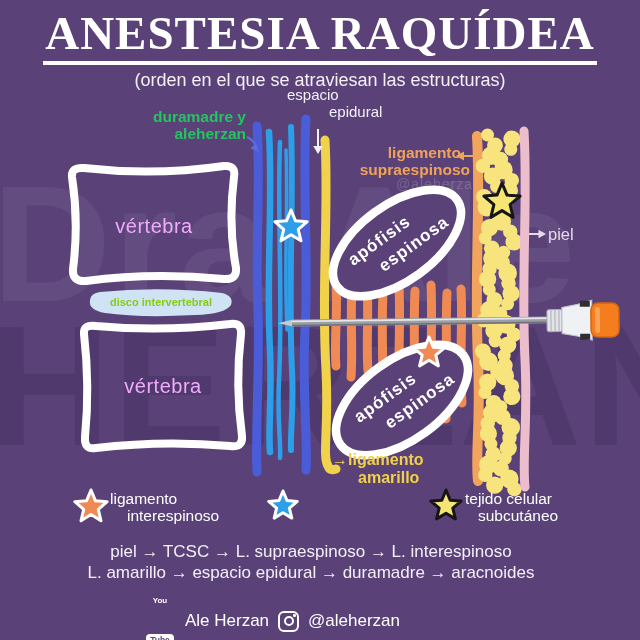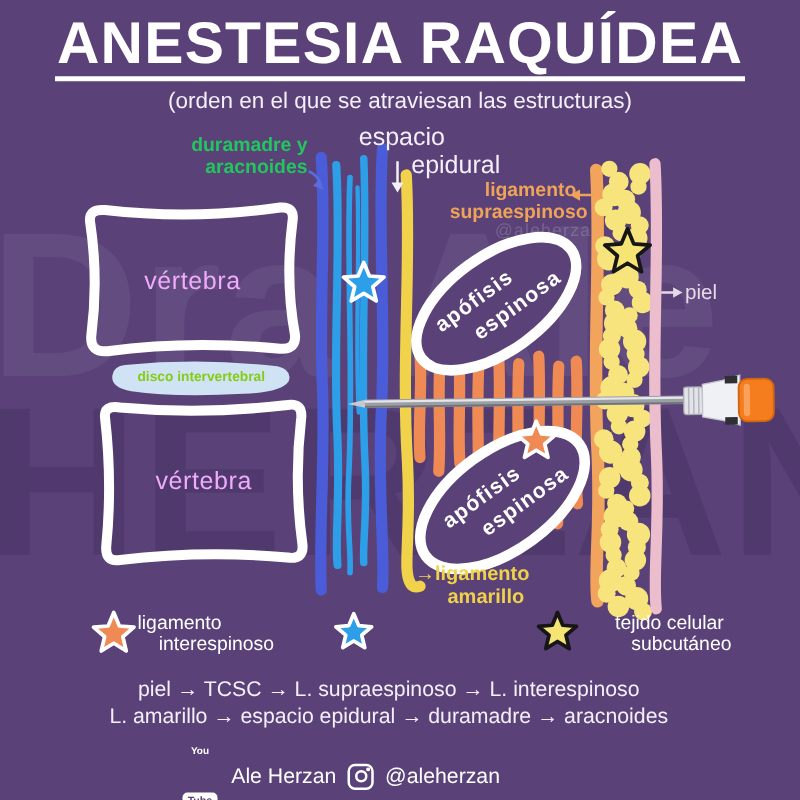--- a/index.html
+++ b/index.html
@@ -7,29 +7,29 @@
           font-family:"Liberation Sans",sans-serif;color:#fff;}
   .abs{position:absolute;}
   
   .wm-big{position:absolute;font-weight:bold;letter-spacing:2px;white-space:nowrap;pointer-events:none;}
   #wm-line1{left:-8px;top:150px;font-size:165px;color:rgba(255,255,255,0.055);}
   #wm-line2{left:-12px;top:288px;font-size:170px;color:rgba(18,6,40,0.13);}
   #wm-handle{left:396px;top:176px;font-size:14px;color:rgba(255,255,255,0.17);letter-spacing:1px;}
   
   #header{position:absolute;left:0;top:10px;width:640px;text-align:center;}
   #title{display:inline-block;font-size:47px;font-weight:bold;letter-spacing:1px;
-         border-bottom:4px solid #fff;padding:0 2px 4px 2px;line-height:1.0;}
+         border-bottom:4px solid #fff;padding:0 2px 4px 2px;line-height:1.0;font-family:Liberation Serif, serif;}
   #subtitle{font-size:18px;margin-top:5px;color:#f4eff8;}
   
   #fig{position:absolute;left:0;top:0;width:640px;height:640px;}
   
   .lbl{position:absolute;line-height:1.12;white-space:nowrap;}
   .lbl span{display:block;}
   #lbl-duramadre{left:116px;top:108px;width:130px;text-align:right;color:#22c55e;font-size:15.5px;font-weight:600;}
-  #lbl-espacio{left:287px;top:99px;font-size:20px;color:#f4eff8;}
+  #lbl-espacio{left:287px;top:87px;font-size:15px;color:#f4eff8;}
   #lbl-espacio .l2{margin-left:42px;}
   #lbl-supra{left:352px;top:144px;width:118px;text-align:right;color:#efa358;font-size:15.5px;font-weight:600;}
   #lbl-supra .l1{margin-right:9px;}
   #lbl-piel{left:548px;top:225px;font-size:16.5px;color:#e6d9e8;}
   #lbl-amarillo{left:332px;top:451px;color:#f0d24a;font-size:16px;font-weight:600;}
   #lbl-amarillo .l2{margin-left:26px;}
   .apofisis{position:absolute;width:124px;text-align:center;color:#fff;font-size:17px;font-weight:bold;
             letter-spacing:1px;line-height:1.35;transform:translate(-50%,-50%) rotate(-36deg);}
   .apofisis .l1{margin-right:26px;}
   .apofisis .l2{margin-left:26px;}
@@ -38,21 +38,21 @@
   .vertebra-lbl{position:absolute;transform:translate(-50%,-50%);font-size:20px;letter-spacing:0.5px;color:#f0abfc;}
   #vertebra1{left:154px;top:226px;}
   #vertebra2{left:163px;top:386px;}
   #disc-lbl{position:absolute;left:161px;top:302px;transform:translate(-50%,-50%);
             font-size:11px;font-weight:600;color:#84cc16;white-space:nowrap;}
   
   .legend-lbl{position:absolute;font-size:15.5px;line-height:1.1;color:#fff;}
   .legend-lbl span{display:block;}
   #legend1{left:110px;top:490px;} #legend1 .l2{margin-left:17px;}
   #legend2{left:303px;top:490px;} #legend2 .l2{margin-left:13px;}
-  #legend3{left:492px;top:490px;} #legend3 .l2{margin-left:13px;}
+  #legend3{left:465px;top:490px;} #legend3 .l2{margin-left:13px;}
   
   #sequence{position:absolute;left:0;top:541px;width:622px;text-align:center;
             font-size:17px;line-height:1.25;color:#f4eff8;}
   
   #footer{position:absolute;left:0;top:597px;width:544px;display:flex;align-items:center;
           justify-content:center;gap:9px;font-size:17px;color:#fff;}
   #yt-icon{width:32px;text-align:center;line-height:1;}
   #yt-top{font-size:8px;font-weight:bold;display:block;margin-bottom:1px;}
   #yt-bottom{display:inline-block;background:#fff;color:#5a4278;font-size:8.5px;font-weight:bold;
              border-radius:4px;padding:1.5px 4px;margin-top:28px;}
@@ -220,21 +220,21 @@
       <polygon points="562,309 578,306 592,302 592,342 578,338 562,335" fill="#f0f1f4" stroke="#c2c4ca" stroke-width="1"></polygon>
       <rect x="580" y="302.5" width="10" height="6" fill="#2e2e33"></rect>
       <rect x="580" y="335.5" width="10" height="6" fill="#2e2e33"></rect>
       <rect x="591" y="305" width="28" height="34" rx="7" fill="#f57d1d" stroke="#d2660f" stroke-width="1.5"></rect>
       <rect x="595" y="309" width="5" height="26" rx="2.5" fill="rgba(255,255,255,0.28)"></rect>
     </g>
   </svg>
 
   <div class="lbl" id="lbl-duramadre">
     <span>duramadre y</span>
-    <span>aracnoides</span>
+    <span>aleherzan</span>
   </div>
   <div class="lbl" id="lbl-espacio">
     <span class="l1">espacio</span>
     <span class="l2">epidural</span>
   </div>
   <div class="lbl" id="lbl-supra">
     <span class="l1">ligamento</span>
     <span class="l2">supraespinoso</span>
   </div>
   <div class="lbl" id="lbl-piel">piel</div>

